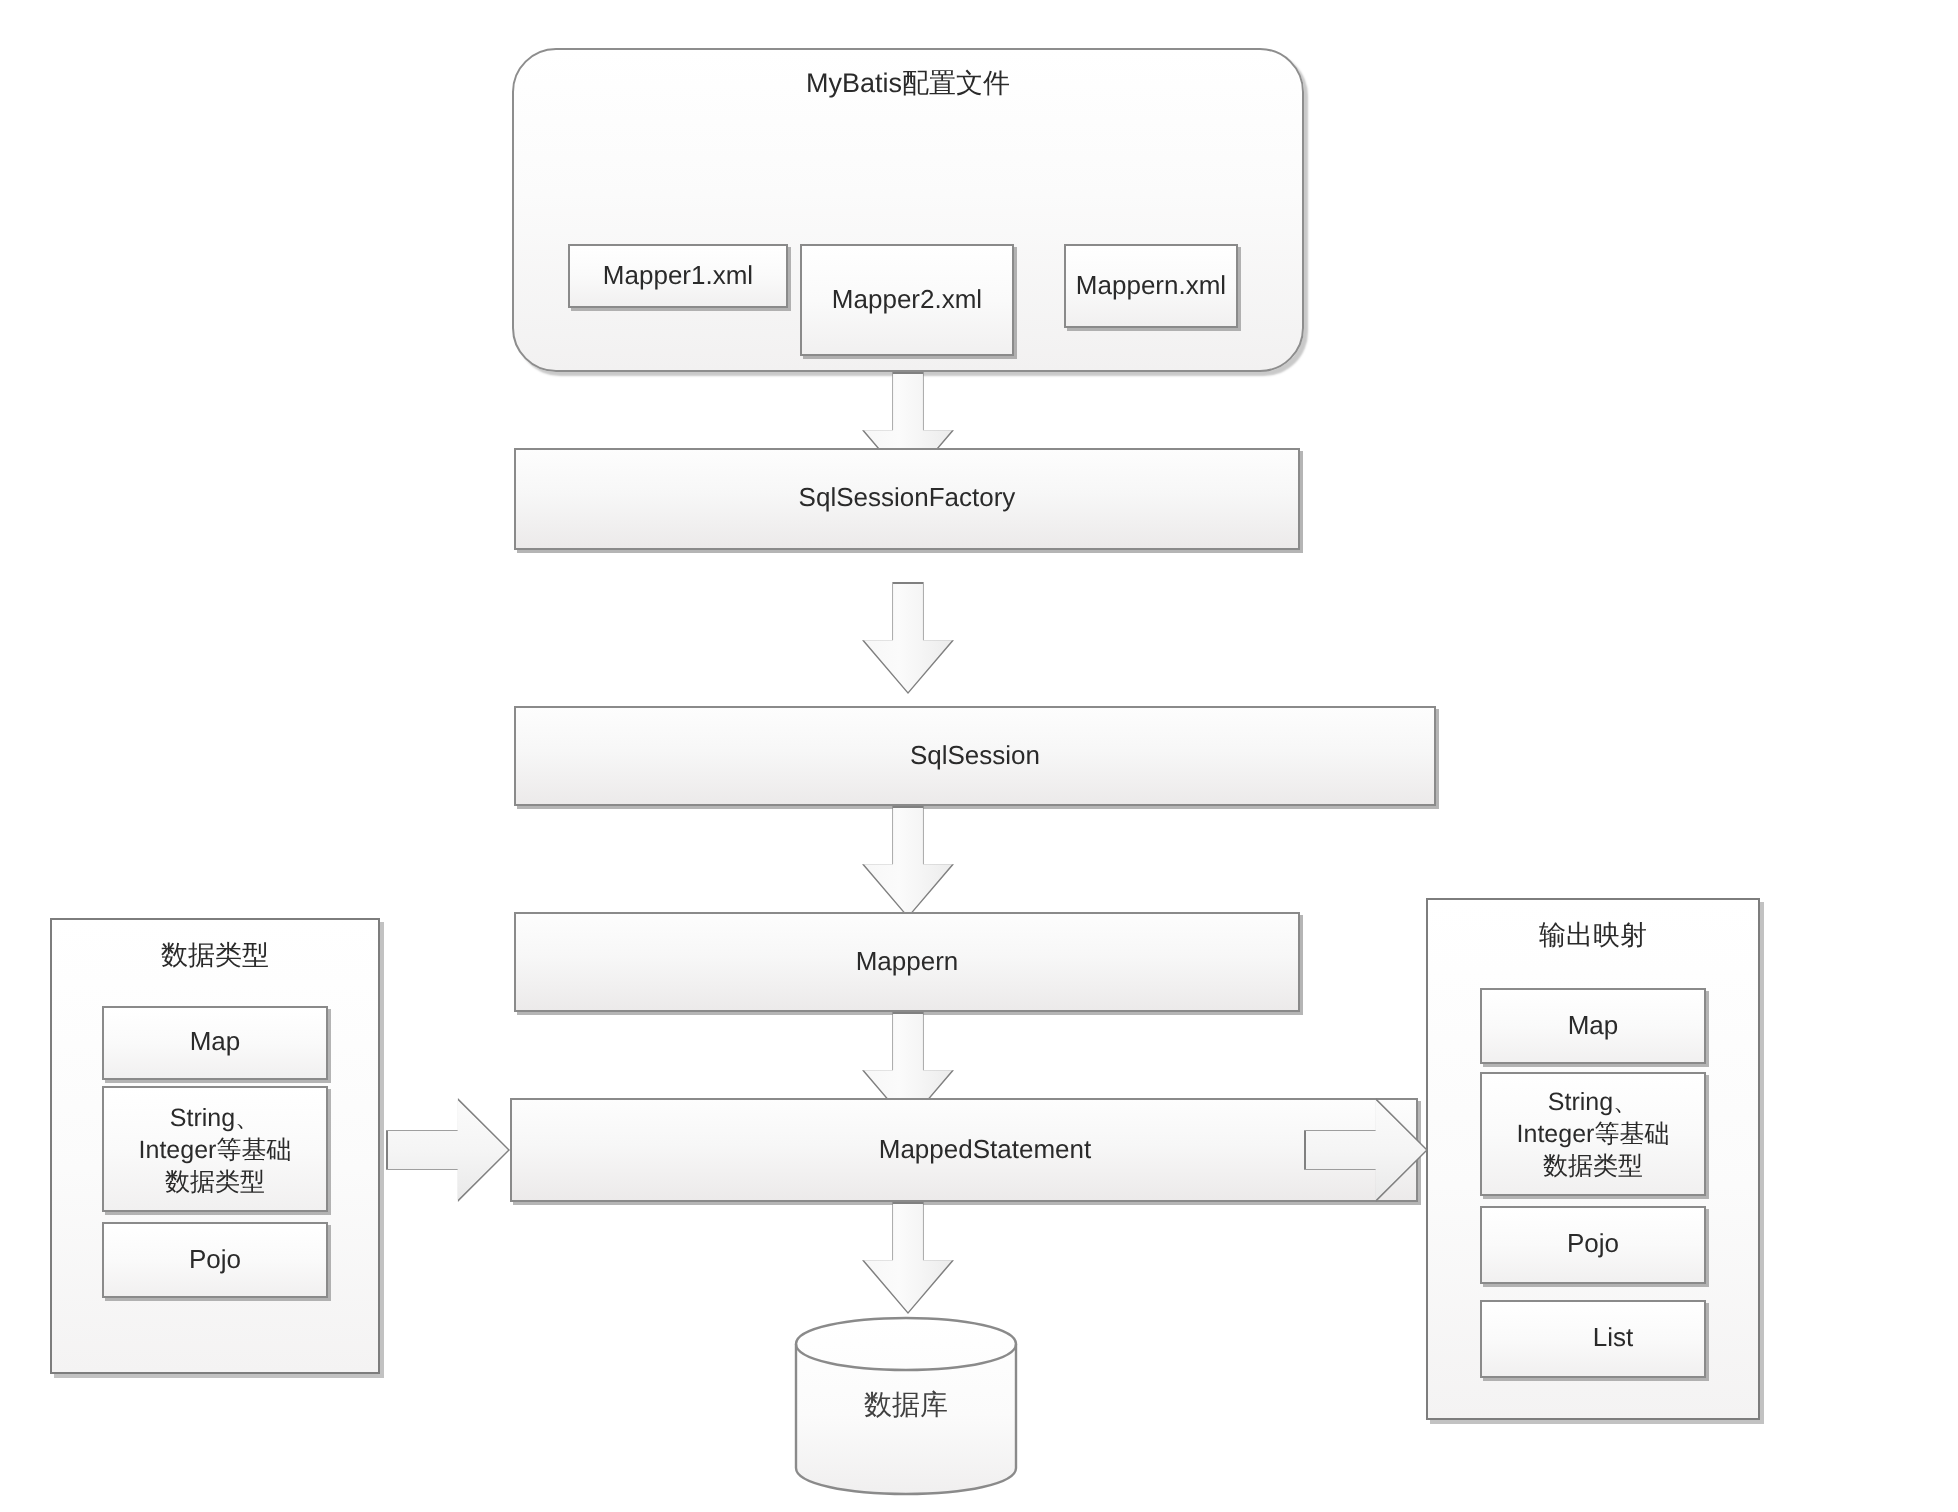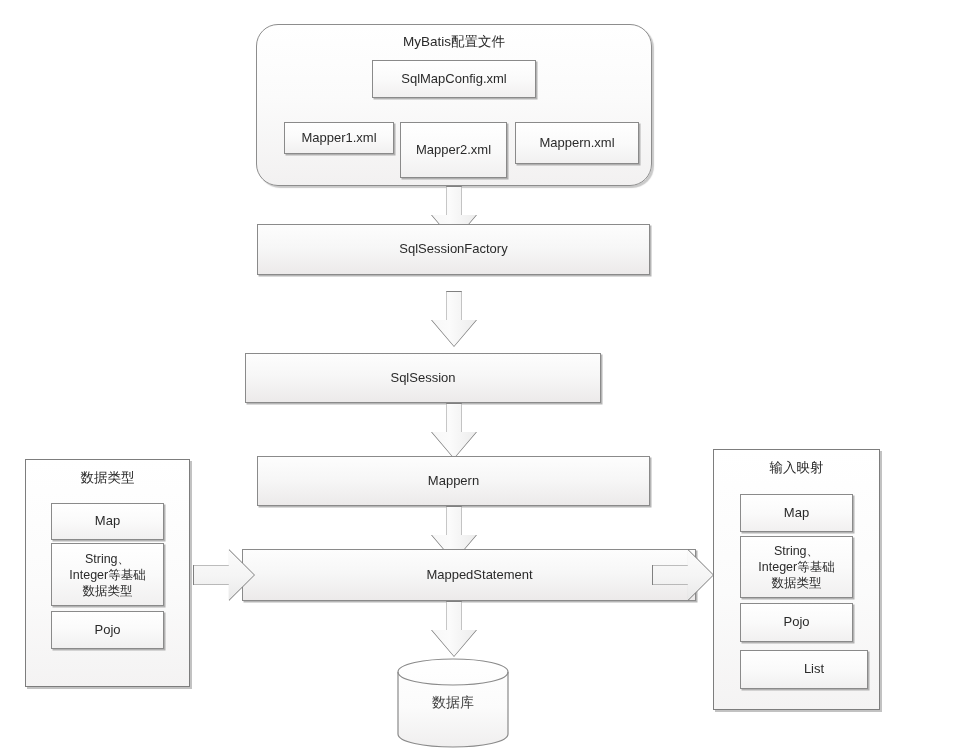--- a/index.html
+++ b/index.html
@@ -108,45 +108,44 @@
   }
 </style>
 </head>
 <body>
 
 <div id="canvas">
 
   <div class="rounded-panel" style="left:256px; top:24px; width:396px; height:162px;"></div>
   <div class="panel-title" style="left:256px; top:33px; width:396px;">MyBatis配置文件</div>
 
-  <div class="box plain" style="left:372px; top:60px; width:164px; height:38px;">SqlMapConfig.xml</div>
 
   <div class="box plain" style="left:284px; top:122px; width:110px; height:32px;">Mapper1.xml</div>
   <div class="box plain" style="left:400px; top:122px; width:107px; height:56px;">Mapper2.xml</div>
-  <div class="box plain" style="left:515px; top:122px; width:124px; height:42px;">Mappern.xml</div>
+  <div class="box plain" style="left:532px; top:122px; width:87px; height:42px;">Mappern.xml</div>
 
   <div class="arrow-down-outline" style="left:431px; top:186px;"></div>
   <div class="arrow-down" style="left:432px; top:187px; width:44px; height:54px;"></div>
 
   <div class="box" style="left:257px; top:224px; width:393px; height:51px;">SqlSessionFactory</div>
 
   <div class="arrow-down-outline" style="left:431px; top:291px;"></div>
   <div class="arrow-down" style="left:432px; top:292px; width:44px; height:54px;"></div>
 
-  <div class="box" style="left:245px; top:353px; width:356px; height:50px;text-align:right;">SqlSession</div>
+  <div class="box" style="left:257px; top:353px; width:461px; height:50px;text-align:right;">SqlSession</div>
 
   <div class="arrow-down-outline" style="left:431px; top:403px;"></div>
   <div class="arrow-down" style="left:432px; top:404px; width:44px; height:54px;"></div>
 
   <div class="box" style="left:257px; top:456px; width:393px; height:50px;">Mappern</div>
 
   <div class="arrow-down-outline" style="left:431px; top:506px;"></div>
   <div class="arrow-down" style="left:432px; top:507px; width:44px; height:54px;"></div>
 
-  <div class="box" style="left:242px; top:549px; width:454px; height:52px;padding-left:21px;">MappedStatement</div>
+  <div class="box" style="left:255px; top:549px; width:454px; height:52px;padding-left:21px;">MappedStatement</div>
 
   <div class="arrow-down-outline" style="left:431px; top:601px;"></div>
   <div class="arrow-down" style="left:432px; top:602px; width:44px; height:54px;"></div>
 
   <div class="cylinder" style="left:394px; top:658px; width:118px; height:90px;">
     <svg width="118" height="90" viewBox="0 0 118 90">
       <defs>
         <linearGradient id="cylGrad" x1="0" y1="0" x2="0" y2="1">
           <stop offset="0%" stop-color="#ffffff"></stop>
           <stop offset="55%" stop-color="#fbfbfb"></stop>
@@ -165,25 +164,25 @@
   <div class="box plain" style="left:51px; top:503px; width:113px; height:37px;">Map</div>
   <div class="box plain" style="left:51px; top:543px; width:113px; height:63px; white-space:pre-line; font-size:12.5px;">String、
 Integer等基础
 数据类型</div>
   <div class="box plain" style="left:51px; top:611px; width:113px; height:38px;">Pojo</div>
 
   <div class="arrow-right-outline" style="left:193px; top:549px;"></div>
   <div class="arrow-right" style="left:194px; top:550px; width:60px; height:50px;"></div>
 
   <div class="panel" style="left:713px; top:449px; width:167px; height:261px;"></div>
-  <div class="panel-title" style="left:713px; top:459px; width:167px;">输入映射</div>
+  <div class="panel-title" style="left:713px; top:459px; width:167px;">输出映射</div>
 
   <div class="box plain" style="left:740px; top:494px; width:113px; height:38px;">Map</div>
   <div class="box plain" style="left:740px; top:536px; width:113px; height:62px; white-space:pre-line; font-size:12.5px;">String、
 Integer等基础
 数据类型</div>
   <div class="box plain" style="left:740px; top:603px; width:113px; height:39px;">Pojo</div>
-  <div class="box plain" style="left:740px; top:650px; width:128px; height:39px;padding-left:20px;">List</div>
+  <div class="box plain" style="left:740px; top:650px; width:113px; height:39px;padding-left:20px;">List</div>
 
   <div class="arrow-right-outline" style="left:652px; top:549px;"></div>
   <div class="arrow-right" style="left:653px; top:550px; width:60px; height:50px;"></div>
 
 </div>
 
 </body></html>

